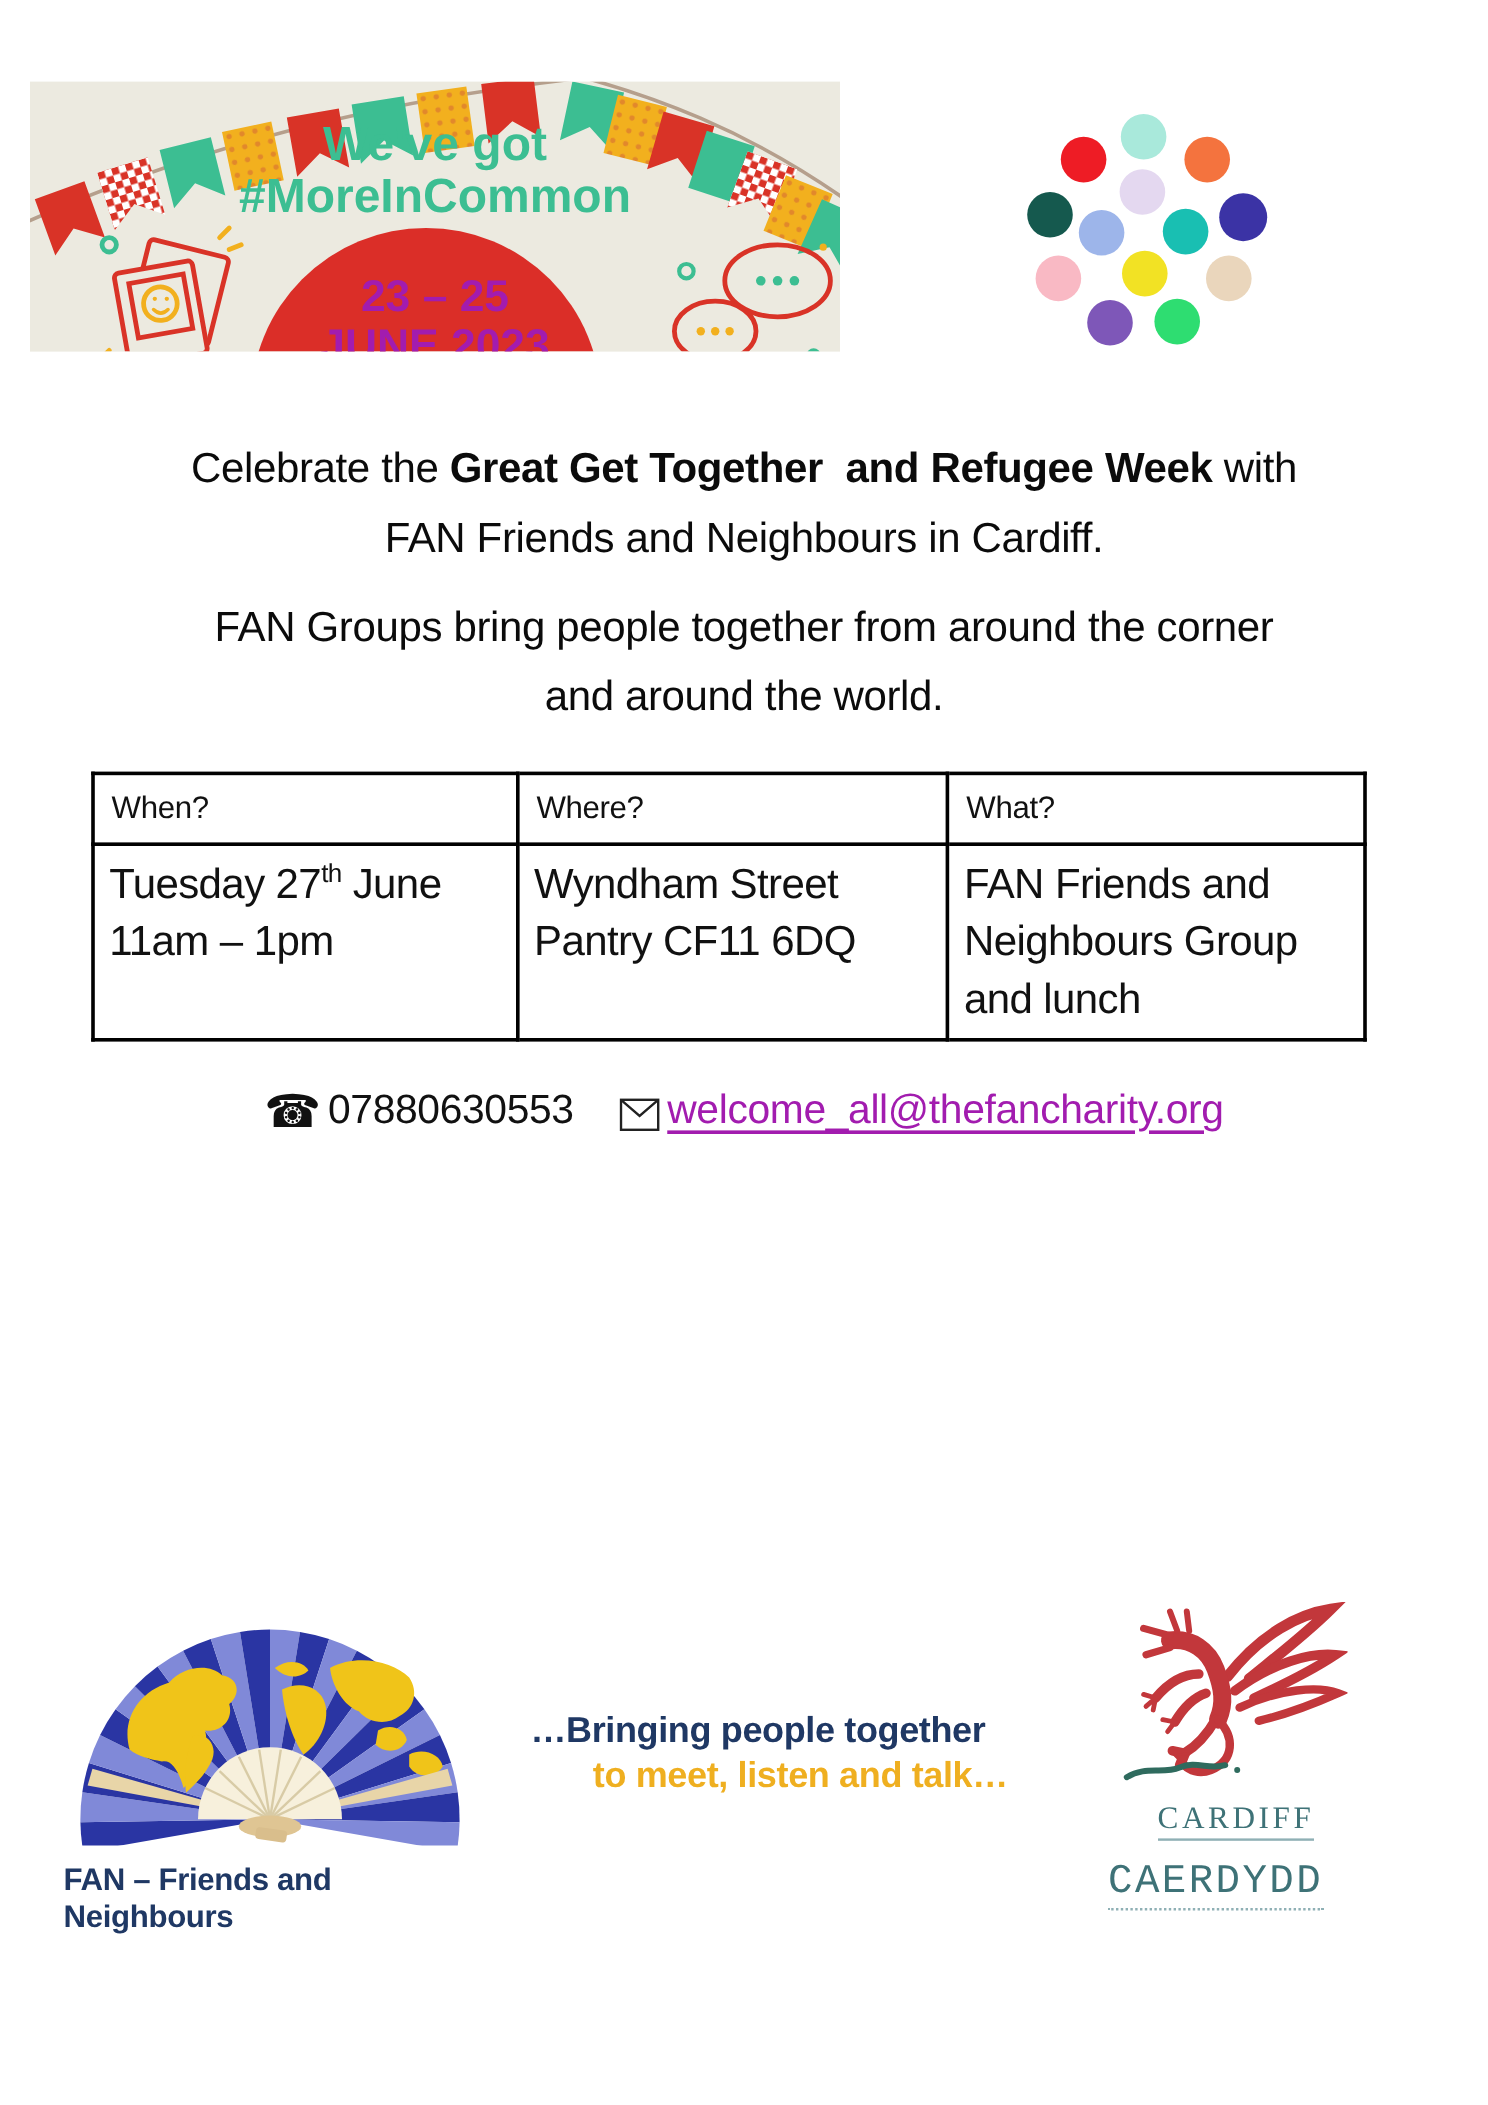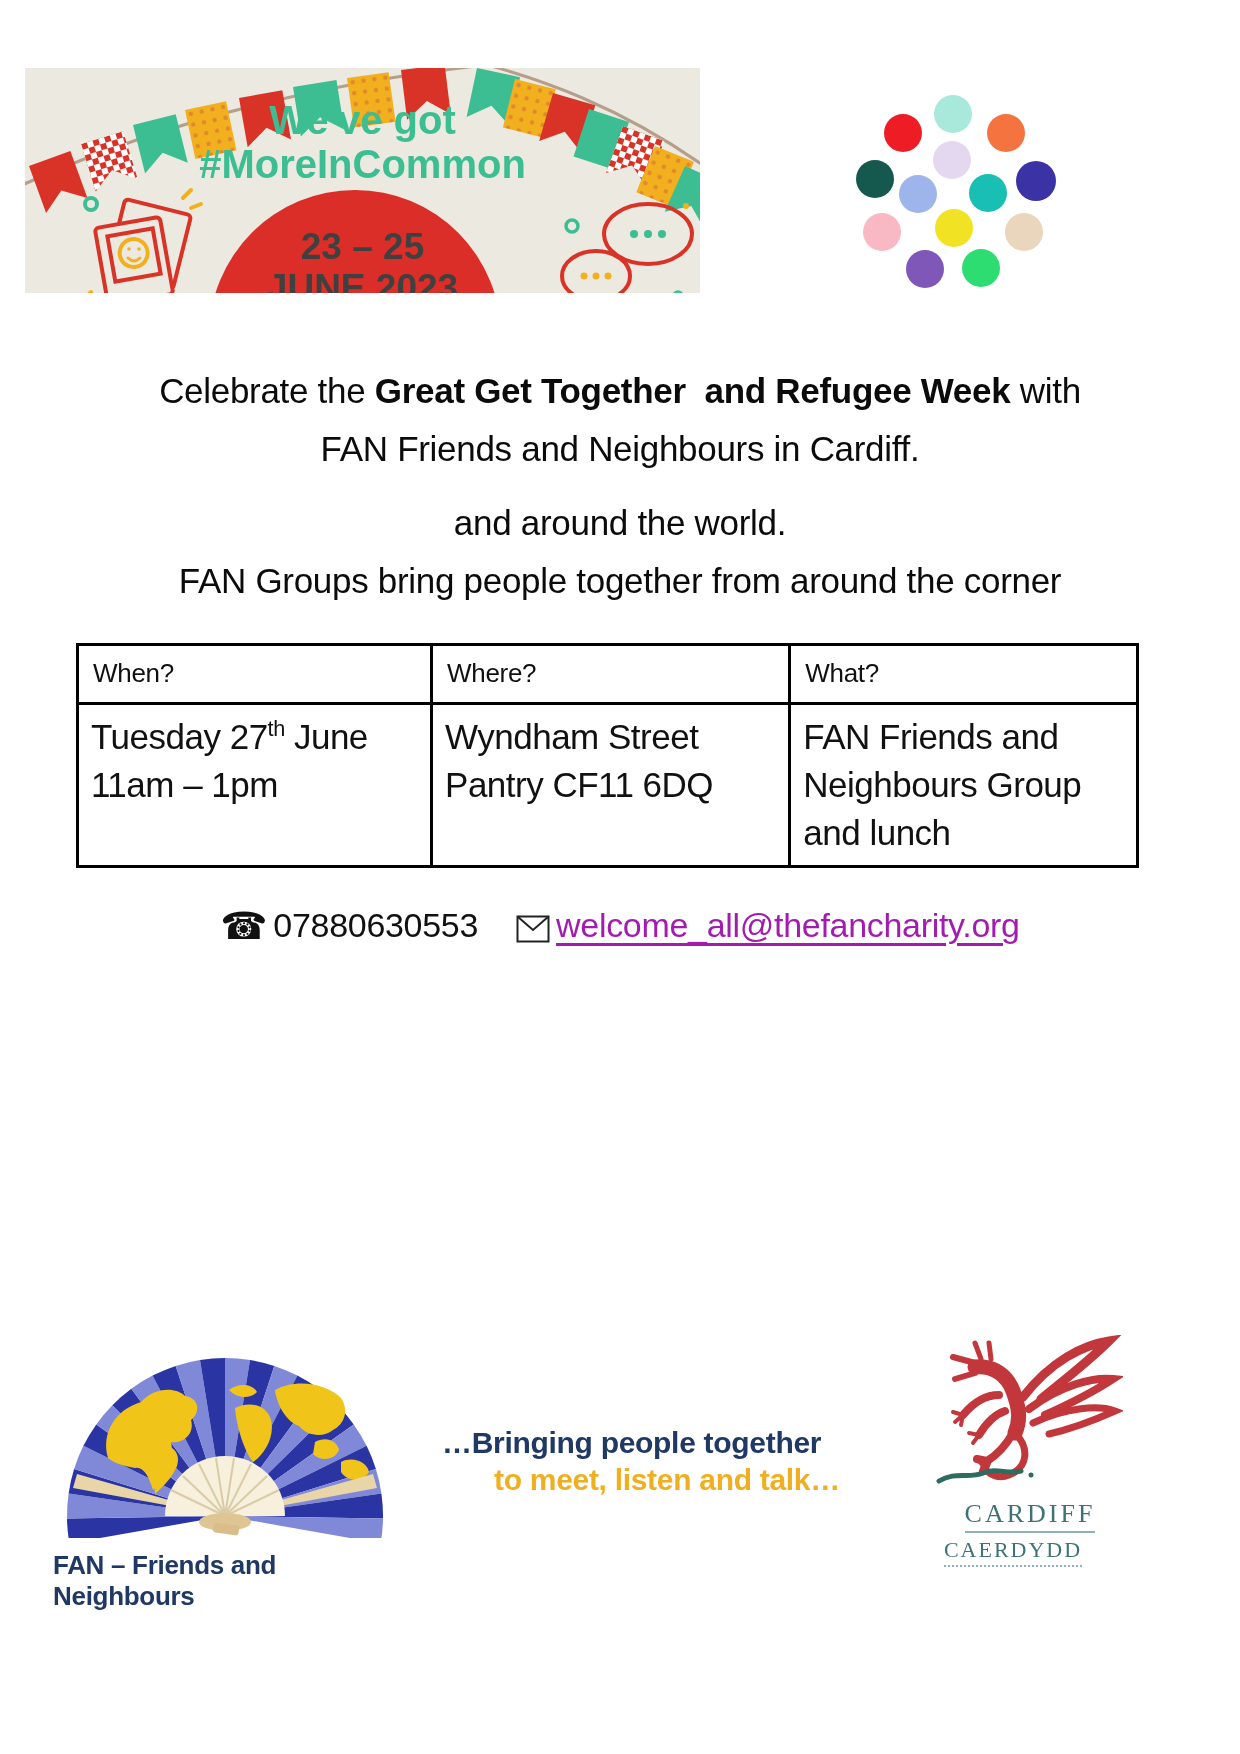--- a/index.html
+++ b/index.html
@@ -5,21 +5,21 @@
   html,body{margin:0;padding:0;background:#fff;}
   .page{position:relative;width:1240px;height:1754px;background:#ffffff;overflow:hidden;
         font-family:"Liberation Sans",sans-serif;color:#111;}
 
   
   .banner{position:absolute;left:25px;top:68px;width:675px;height:225px;background:#ECEAE0;overflow:hidden;text-decoration:underline;}
   .banner svg{position:absolute;left:0;top:0;}
   .banner-heading{position:absolute;left:0;top:30px;width:100%;text-align:center;
       color:#3CBE92;font-weight:bold;font-size:40px;line-height:44px;letter-spacing:0px;}
   .banner-date{position:absolute;left:0;top:158px;width:100%;text-align:center;
-      color:#404040;font-weight:bold;font-size:37px;line-height:41px;}
+      color:#a21caf;font-weight:bold;font-size:37px;line-height:41px;}
 
   
   .dots-logo{position:absolute;left:848px;top:88px;width:212px;height:202px;}
 
   
   .para{position:absolute;left:40px;width:1160px;text-align:center;font-size:35px;line-height:58px;
         letter-spacing:-0.3px;color:#0b0b0b;}
   .p1{top:362px;}
   .p2{top:494px;}
   .keep-sp{white-space:pre-wrap;}
@@ -42,21 +42,21 @@
 
   
   .fan-block{position:absolute;left:53px;top:1338px;width:345px;}
   .fan-caption{margin-top:8px;color:#1F3864;font-weight:bold;font-size:26px;letter-spacing:-0.3px;}
   .tagline{position:absolute;left:442px;top:1424px;font-weight:bold;font-size:30px;line-height:37px;letter-spacing:-0.3px;}
   .tagline .l1{color:#1F3864;}
   .tagline .l2{color:#EFAF20;padding-left:52px;}
   .cardiff-block{position:absolute;left:903px;top:1335px;width:220px;text-align:center;}
   .cardiff-word{display:inline-block;font-family:"Liberation Serif",serif;color:#3E7277;}
   .cardiff-l1{font-size:26px;letter-spacing:3px;border-bottom:2px solid #8FB0B5;padding-bottom:2px;margin-left:34px;}
-  .cardiff-l2{font-size:22px;letter-spacing:2px;border-bottom:2px dotted #8FB0B5;padding-bottom:2px;margin-top:4px;}
+  .cardiff-l2{font-size:34px;letter-spacing:2px;border-bottom:2px dotted #8FB0B5;padding-bottom:2px;margin-top:16px;font-family:Liberation Mono, monospace;}
 </style>
 </head>
 <body>
 
 <div class="page">
 
   <div class="banner">
     <svg width="675" height="225" viewBox="0 0 675 225">
       <defs>
         <pattern id="checker" width="12" height="12" patternUnits="userSpaceOnUse">
@@ -188,22 +188,22 @@
         <circle cx="77" cy="181" r="19" fill="#7E57B8"></circle>
         <circle cx="133" cy="180" r="19" fill="#2EDD71"></circle>
       </svg>
   </div>
 
   <div class="para p1">
     <div><span class="keep-sp">Celebrate the </span><span class="b keep-sp">Great Get Together  and Refugee Week</span><span class="keep-sp"> with</span></div>
     <div>FAN Friends and Neighbours in Cardiff.</div>
   </div>
   <div class="para p2">
+    <div>FAN Groups bring people together from around the corner</div>
     <div>and around the world.</div>
-    <div>FAN Groups bring people together from around the corner</div>
   </div>
 
   <table class="event-table">
     <tbody>
       <tr>
         <td class="hdr" style="width:33.4%">When?</td>
         <td class="hdr" style="width:33.8%">Where?</td>
         <td class="hdr" style="width:32.8%">What?</td>
       </tr>
       <tr>

